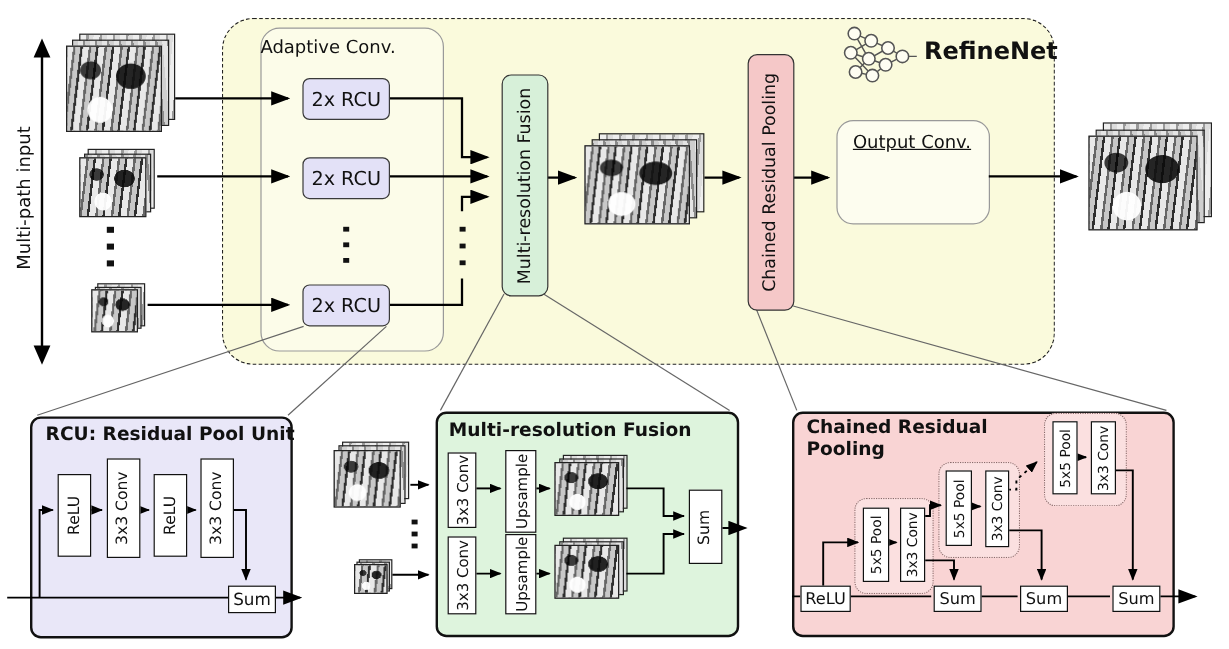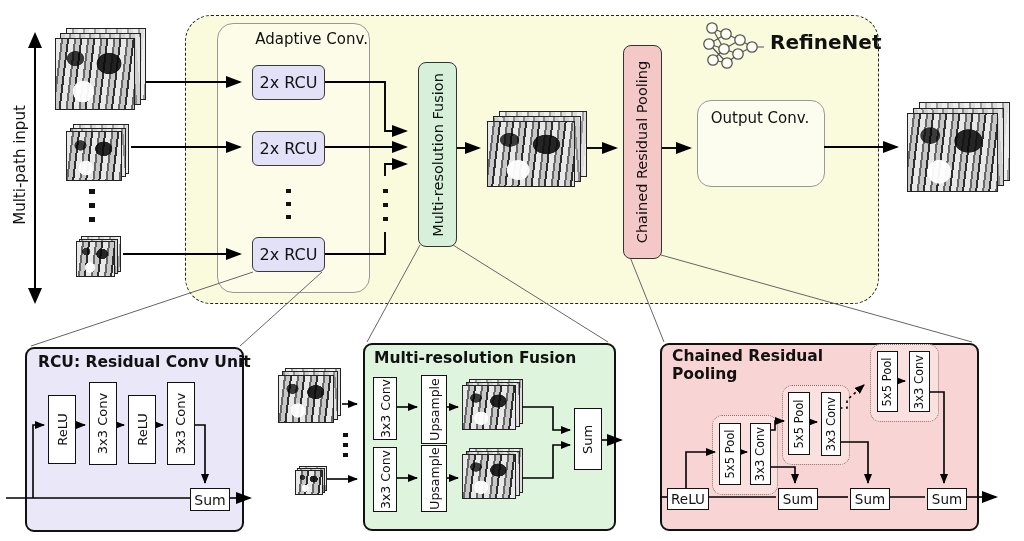--- a/index.html
+++ b/index.html
@@ -218,35 +218,35 @@
       <circle cx="24" cy="14" r="5.2"></circle>
         <circle cx="22" cy="29" r="5.2"></circle>
         <circle cx="25" cy="43" r="5.2"></circle>
       <circle cx="38" cy="20" r="5.2"></circle>
         <circle cx="36" cy="34" r="5.2"></circle>
         <circle cx="50" cy="27" r="5.2"></circle>
     </g>
   </svg>
   <div class="abs fg title" style="left:770px;top:31px;font-size:20px;">RefineNet</div>
 
-  <div class="abs fg small-title" style="left:217px;top:30px;width:151px;text-align:right;">Adaptive Conv.</div>
+  <div class="abs fg small-title" style="left:217px;top:30px;width:151px;text-align:left;">Adaptive Conv.</div>
   <div class="abs fg block" style="left:252px;top:65px;width:71px;height:33px;">2x RCU</div>
   <div class="abs fg block" style="left:252px;top:131px;width:71px;height:33px;">2x RCU</div>
   <div class="abs fg block" style="left:252px;top:237px;width:71px;height:33px;">2x RCU</div>
 
   <div class="abs fg vblock fusion-col" style="left:418px;top:62px;width:37px;height:183px;">
     <span style="font-size:14.5px;">Multi-resolution Fusion</span>
     </div>
   <div class="abs fg vblock crp-col" style="left:623px;top:45px;width:37px;height:212px;">
     <span style="font-size:14.5px;">Chained Residual Pooling</span>
     </div>
 
-  <div class="abs fg small-title" style="left:697px;top:109px;width:126px;text-align:center;">Output Conv.</div>
-
-  <div class="abs fg title" style="left:38px;top:354px;">RCU: Residual Conv Unit</div>
+  <div class="abs fg small-title" style="left:697px;top:109px;width:126px;text-align:center;text-decoration:underline;">Output Conv.</div>
+
+  <div class="abs fg title" style="left:38px;top:354px;">RCU: Residual Pool Unit</div>
   <div class="abs fg wvert" style="left:48px;top:395px;width:26px;height:67px;">
     <span style="font-size:13px;">ReLU</span>
     </div>
   <div class="abs fg wvert" style="left:89px;top:382px;width:26px;height:81px;">
     <span style="font-size:13px;">3x3 Conv</span>
     </div>
   <div class="abs fg wvert" style="left:128px;top:395px;width:26px;height:67px;">
     <span style="font-size:13px;">ReLU</span>
     </div>
   <div class="abs fg wvert" style="left:167px;top:382px;width:26px;height:81px;">

